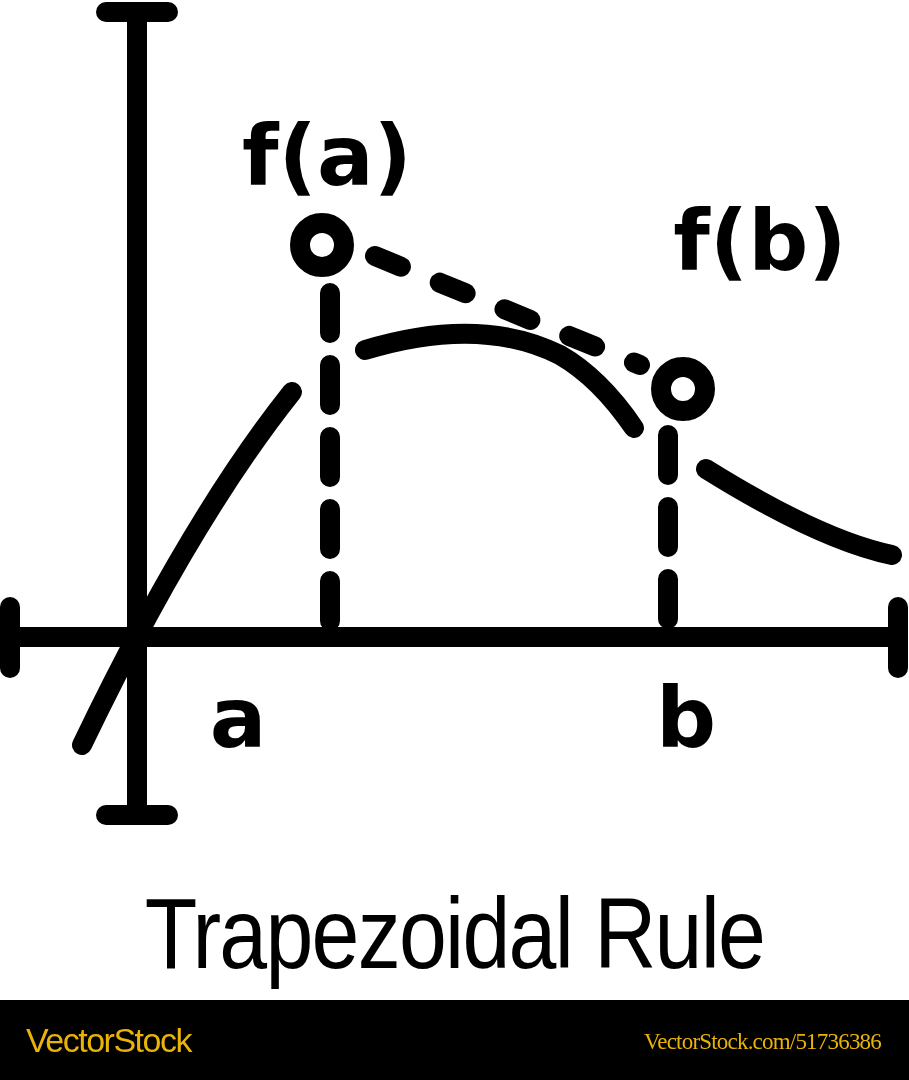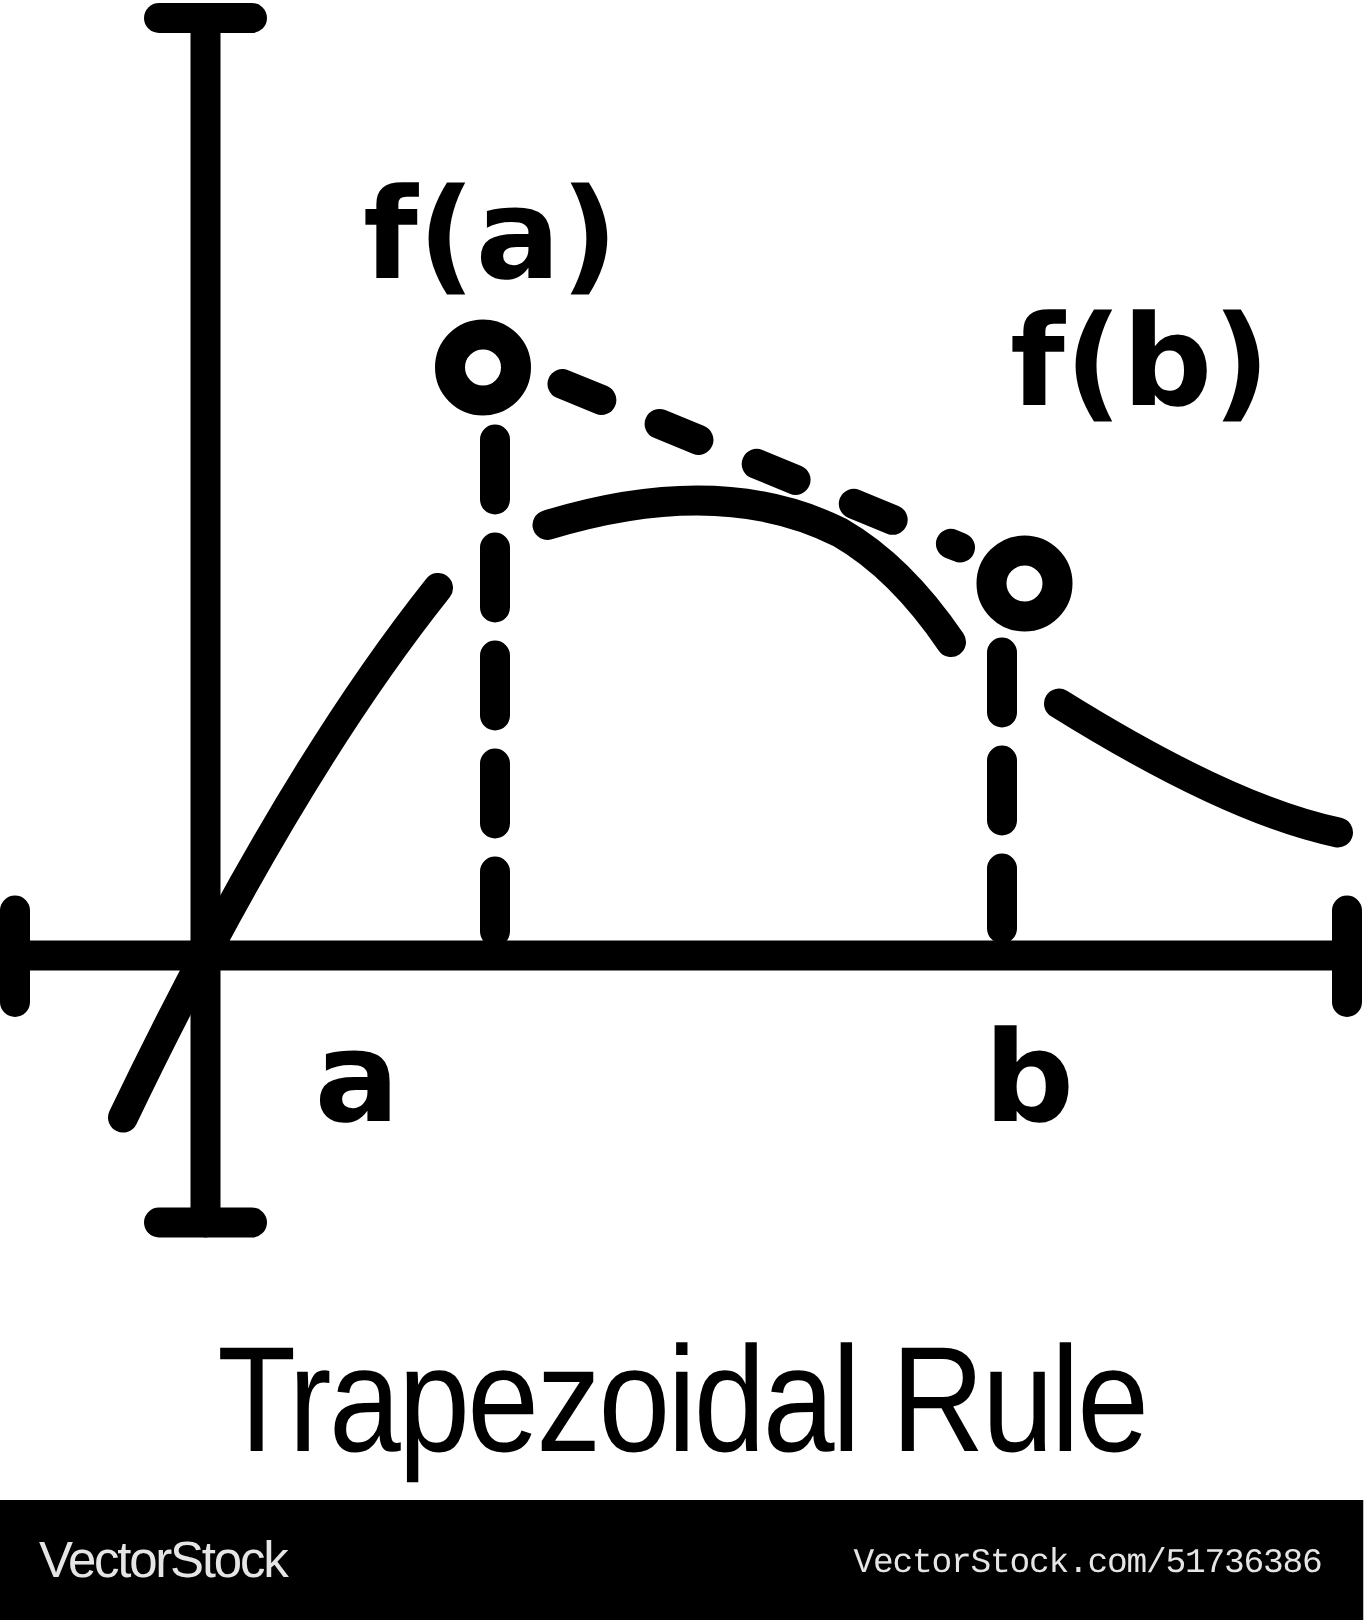--- a/index.html
+++ b/index.html
@@ -40,36 +40,36 @@
       transform: scaleX(0.86);
       transform-origin: center;
     }
     .footer {
       position: absolute;
       left: 0;
       top: 1000px;
       width: 909px;
       height: 80px;
       background: #000000;
-      color: #e5e5e5;
+      color: #eab308;
     }
     .footer-brand {
       position: absolute;
       left: 26px;
       top: 20px;
       font-family: "Liberation Sans", sans-serif;
       font-size: 34px;
       line-height: 40px;
       letter-spacing: -1.5px;
     }
     .footer-url {
       position: absolute;
       right: 28px;
       top: 28px;
-      font-family: Liberation Mono, monospace;
+      font-family: Liberation Serif, serif;
       font-size: 23px;
       line-height: 28px;
       letter-spacing: -0.8px;
       margin-left: 48px;
     }
   </style>
 </head>
 <body>
 
 <svg id="diagram" viewBox="0 0 909 1000" xmlns="http://www.w3.org/2000/svg">

